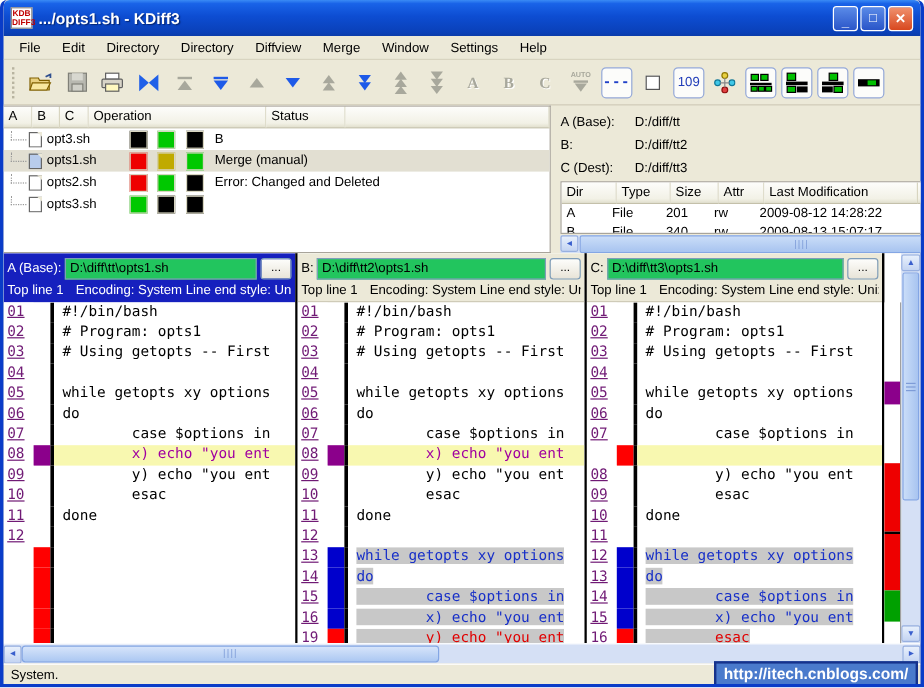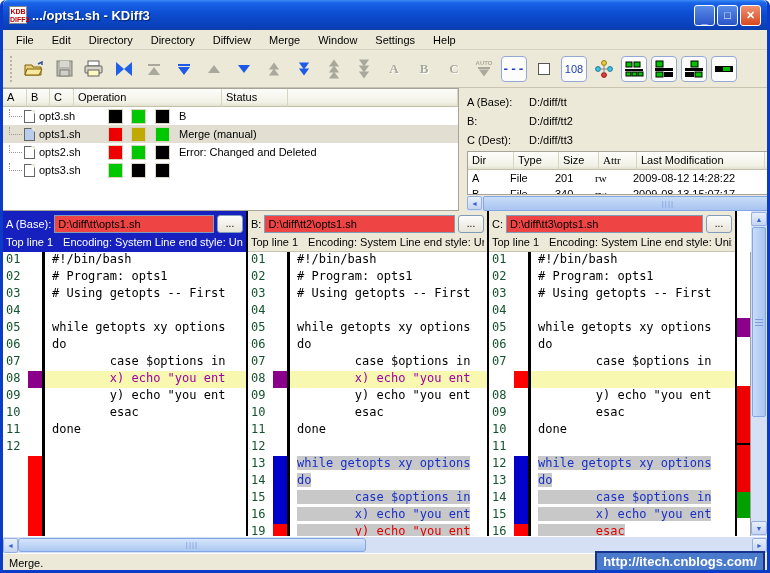--- a/index.html
+++ b/index.html
@@ -65,46 +65,46 @@
   .csq { width:15px; height:15px; border:1px solid #D8D5C0; }
   .fc-op { width:148px; padding-left:5px; white-space:nowrap; overflow:hidden;}
   .fc-st { flex:1; }
 
   .dirpanel { flex:1; padding:4px 2px 0 8px; font-size:11px; display:flex; flex-direction:column; }
   .srcrow { display:flex; height:19px; align-items:center; }
   .srcrow .lab { width:62px; }
   .dirtable-wrap { flex:1; display:flex; border:1px solid #A8A49A; background:#fff; margin-top:2px; overflow:hidden;}
   .dirtable { flex:1; overflow:hidden; }
   .dt-head { display:flex; height:18px; }
-  .dh0{width:46px;} .dh1{width:45px;} .dh2{width:40px;} .dh3{width:38px;font-family:Liberation Serif, serif;} .dh4{width:128px;} .dh5{flex:1;}
+  .dh0{width:46px;} .dh1{width:45px;} .dh2{width:40px;} .dh3{width:38px;} .dh4{width:128px;} .dh5{flex:1;}
   .dt-row { display:flex; height:16px; align-items:center; white-space:nowrap;}
   .dt-row > div { padding:0 4px; overflow:hidden;}
   .sarrow { height:14px; background:linear-gradient(180deg,#E8F0FC,#C4D4F2); border:1px solid #98B0E0; border-radius:2px; color:#3A5FCD; font-size:7px; text-align:center; line-height:13px;}
   .strack-v { flex:1; }
   .dir-hscroll { height:15px; flex:0 0 15px; display:flex; margin-top:1px; background:#D5E0F5;}
   .sarrow.h { width:15px; height:14px; flex:0 0 15px;}
   .sthumb-h { flex:1; background:linear-gradient(180deg,#CADDF8,#A8C4F0); border:1px solid #84A6E4; border-radius:2px; margin:0 1px; display:flex; align-items:center; justify-content:center;}
   .gripdots { color:#7E9CD8; font-size:8px; letter-spacing:1px; line-height:6px;}
 
   
   .diffarea { height:325px; flex:0 0 325px; display:flex; background:#fff; }
   .pane { display:flex; flex-direction:column; border-right:2px solid #000; overflow:hidden; }
   .pane-a { width:245px; flex:0 0 245px; }
   .pane-b { width:241px; flex:0 0 241px; }
   .pane-c { flex:1; }
   .phead { height:41px; flex:0 0 41px; padding:2px 3px 0 3px; font-size:11px; }
   .phead.active { background:#1620BE; color:#fff; }
   .phead.inactive { background:#ECE9D8; color:#000; border-bottom:1px solid #C8C4B0;}
   .phl1 { display:flex; align-items:center; gap:3px; height:21px; }
-  .phl1 input { flex:1; height:18px; border:1px solid #7F9DB9; font:11px "Liberation Sans",sans-serif; padding:0 3px; min-width:20px; background:#ef4444; color:#000;}
+  .phl1 input { flex:1; height:18px; border:1px solid #7F9DB9; font:11px "Liberation Sans",sans-serif; padding:0 3px; min-width:20px; background:#22c55e; color:#000;}
   .browse { width:26px; height:18px; background:linear-gradient(180deg,#FDFDFB,#E8E4D8); border:1px solid #7F9DB9; border-radius:3px; font-size:10px; text-align:center; line-height:15px; color:#000;}
   .phl2 { display:flex; gap:10px; height:16px; align-items:center; white-space:nowrap; overflow:hidden; font-size:11px;}
   .pcode { flex:1; overflow:hidden; background:#fff; }
   .cl { display:flex; height:17px; font:12px "DejaVu Sans Mono",monospace; }
-  .cl .ln { width:25px; flex:0 0 25px; padding-left:3px; background:#fff; color:#14532d;}
+  .cl .ln { width:25px; flex:0 0 25px; padding-left:3px; background:#fff; color:#701a75;text-decoration:underline;}
   .cl .mk { width:14px; flex:0 0 14px; }
   .cl .sep { width:3px; flex:0 0 3px; background:#000; }
   .cl .tx { flex:1; white-space:pre; overflow:hidden; padding-left:7px; }
   .cl.cur .tx { background:#F8F8B0; color:#A000A0; }
   .cl .tx .chip { display:inline-block; }
   .cl.add .tx .chip { background:#C8C8C8; color:#1830C8; }
   .cl.addr .tx .chip { background:#C8C8C8; color:#E00000; }
   .mk.p { background:#8B008B; } .mk.r { background:#FF0000; } .mk.b { background:#0000CC; }
 
   .overview { width:14px; flex:0 0 14px; background:#fff; position:relative; border-right:1px solid #A0A0A0; margin-top:41px; height:284px;}
@@ -226,21 +226,21 @@
         <span class="bar-g"></span>
         <span class="tri dn-g sm"></span>
     </div>
     <div class="tbtn boxed">
         <span class="dashes">---</span>
       </div>
     <div class="tbtn">
         <span class="sq-ico"></span>
       </div>
     <div class="tbtn boxed">
-        <span class="num123">108</span>
+        <span class="num123">109</span>
       </div>
     <div class="tbtn">
       <svg width="18" height="18" viewBox="0 0 18 18">
           <circle cx="9" cy="3" r="2.4" fill="#E8D040" stroke="#907800"></circle>
           <circle cx="3" cy="9" r="2.4" fill="#40C8E8" stroke="#107898"></circle>
           <circle cx="15" cy="9" r="2.4" fill="#40C8E8" stroke="#107898"></circle>
           <circle cx="9" cy="15" r="2.4" fill="#E04040" stroke="#901010"></circle>
           <path d="M9 5 v8 M5 9 h8" stroke="#888" fill="none"></path>
         </svg>
     </div>
@@ -796,16 +796,16 @@
   <div class="hscroll">
     <div class="sarrow h">◄</div>
     <div class="hthumb">
         <span class="gripdots">||||</span>
       </div>
     <div class="htrack"></div>
     <div class="sarrow h">►</div>
   </div>
 
   <div class="statusbar">
-    <span>Merge.</span>
+    <span>System.</span>
     <div class="watermark">http://itech.cnblogs.com/</div>
   </div>
 </div>
 
 </body></html>

